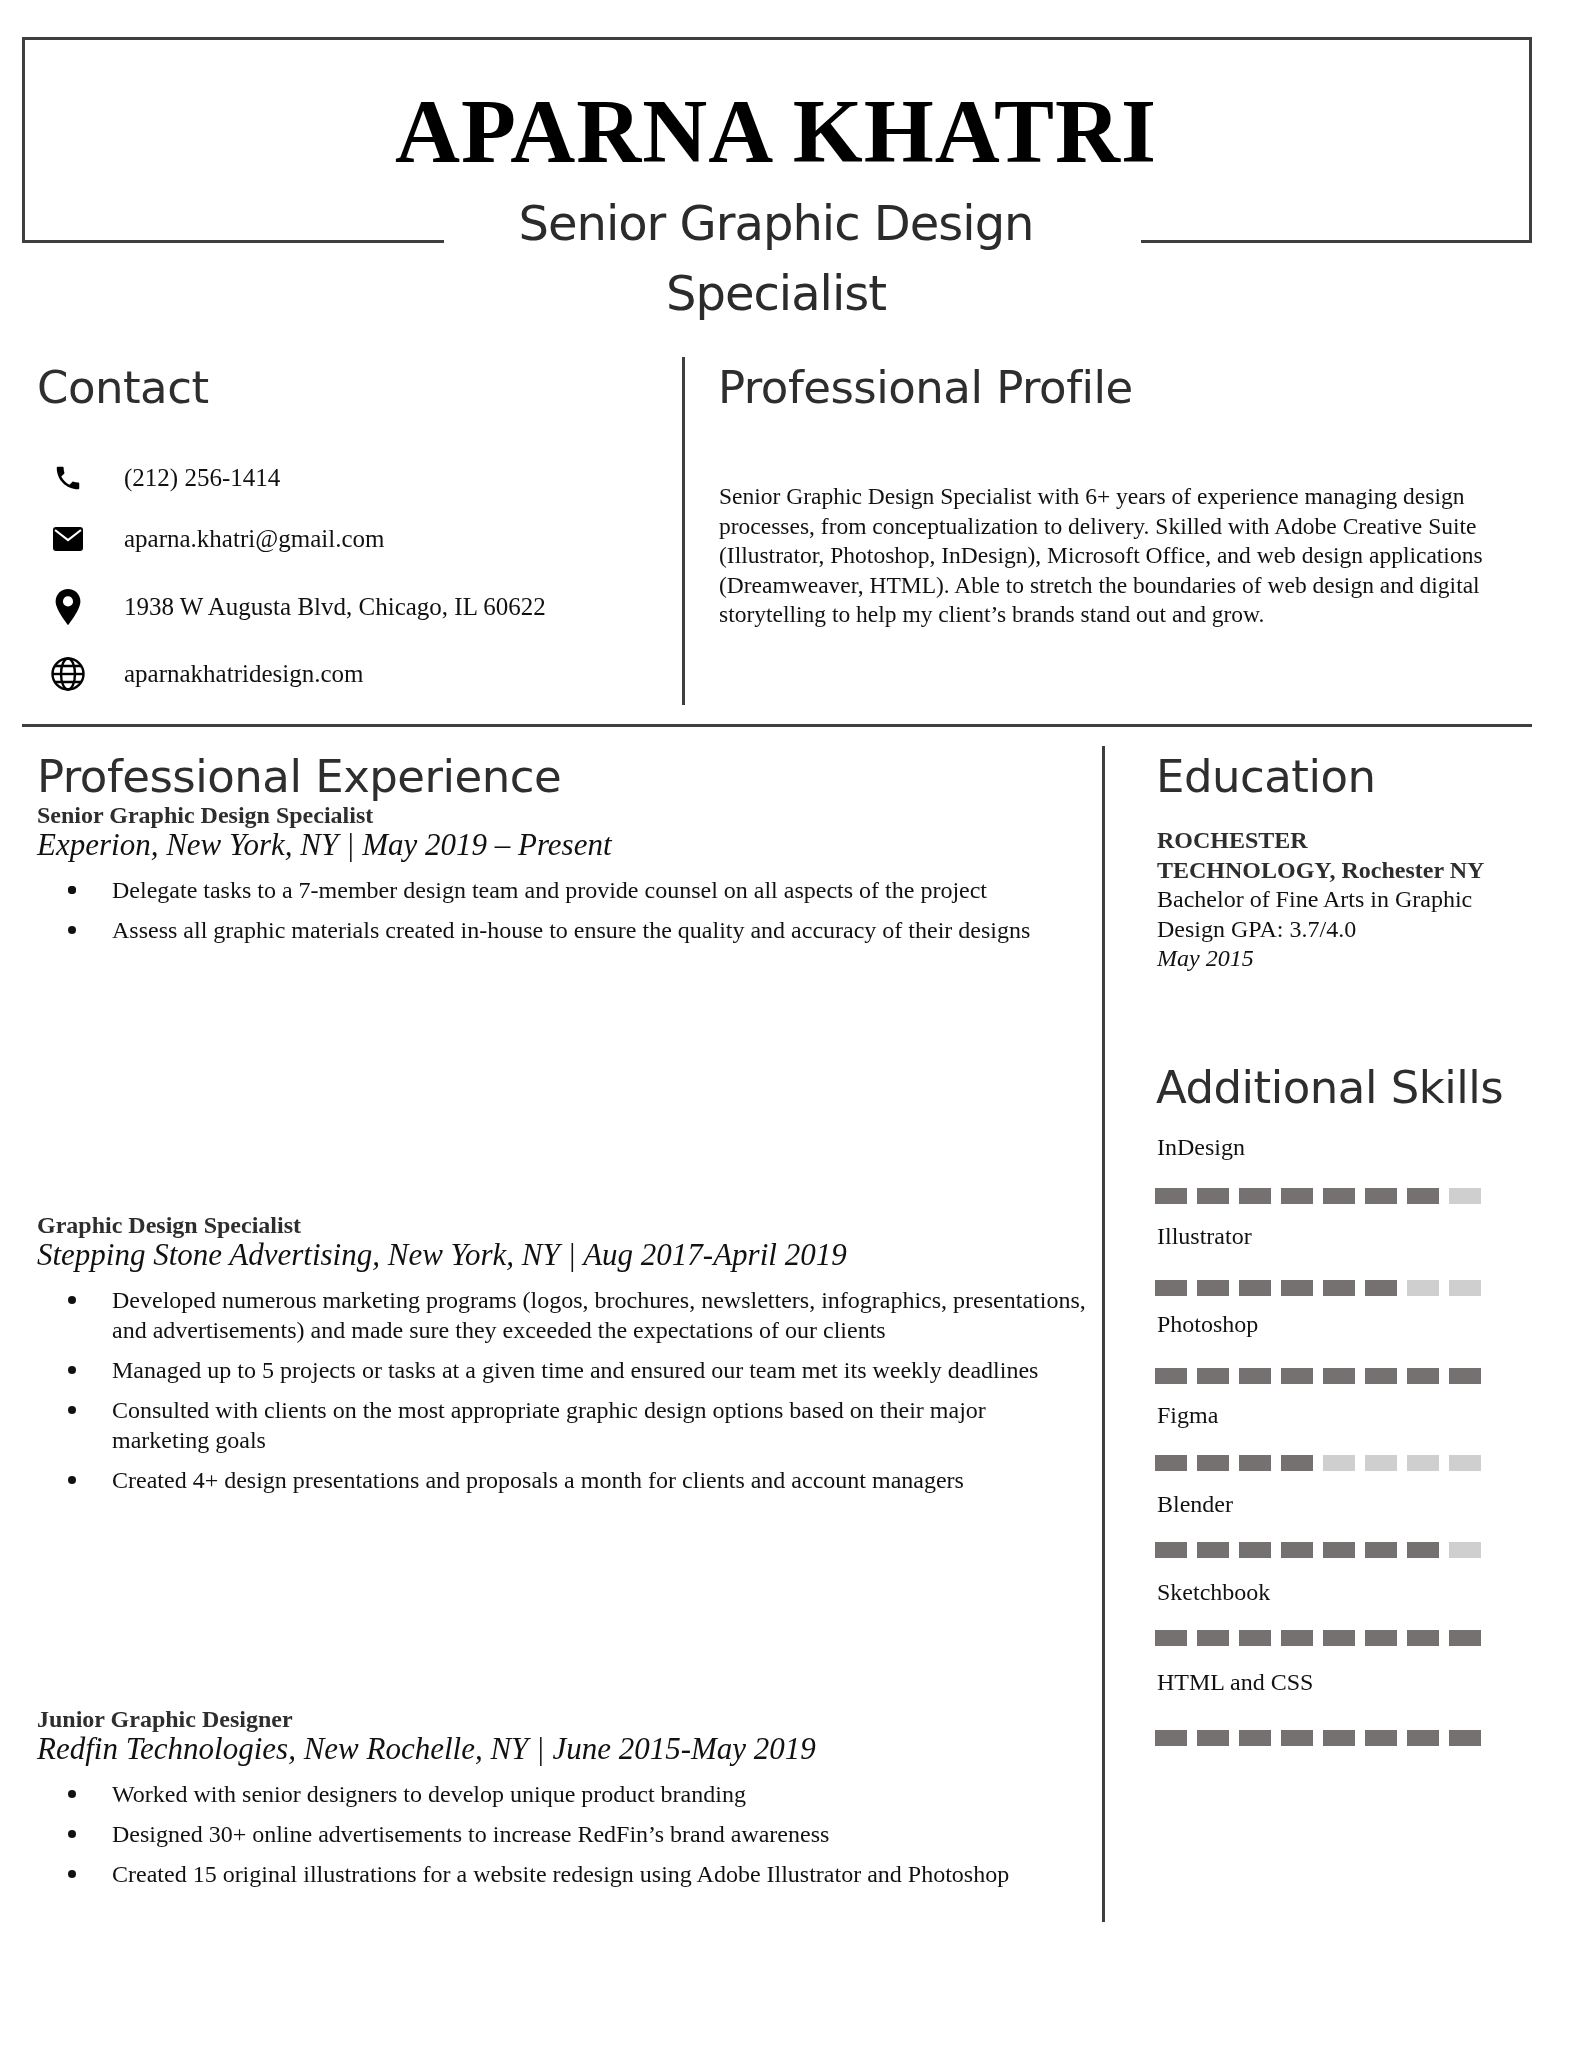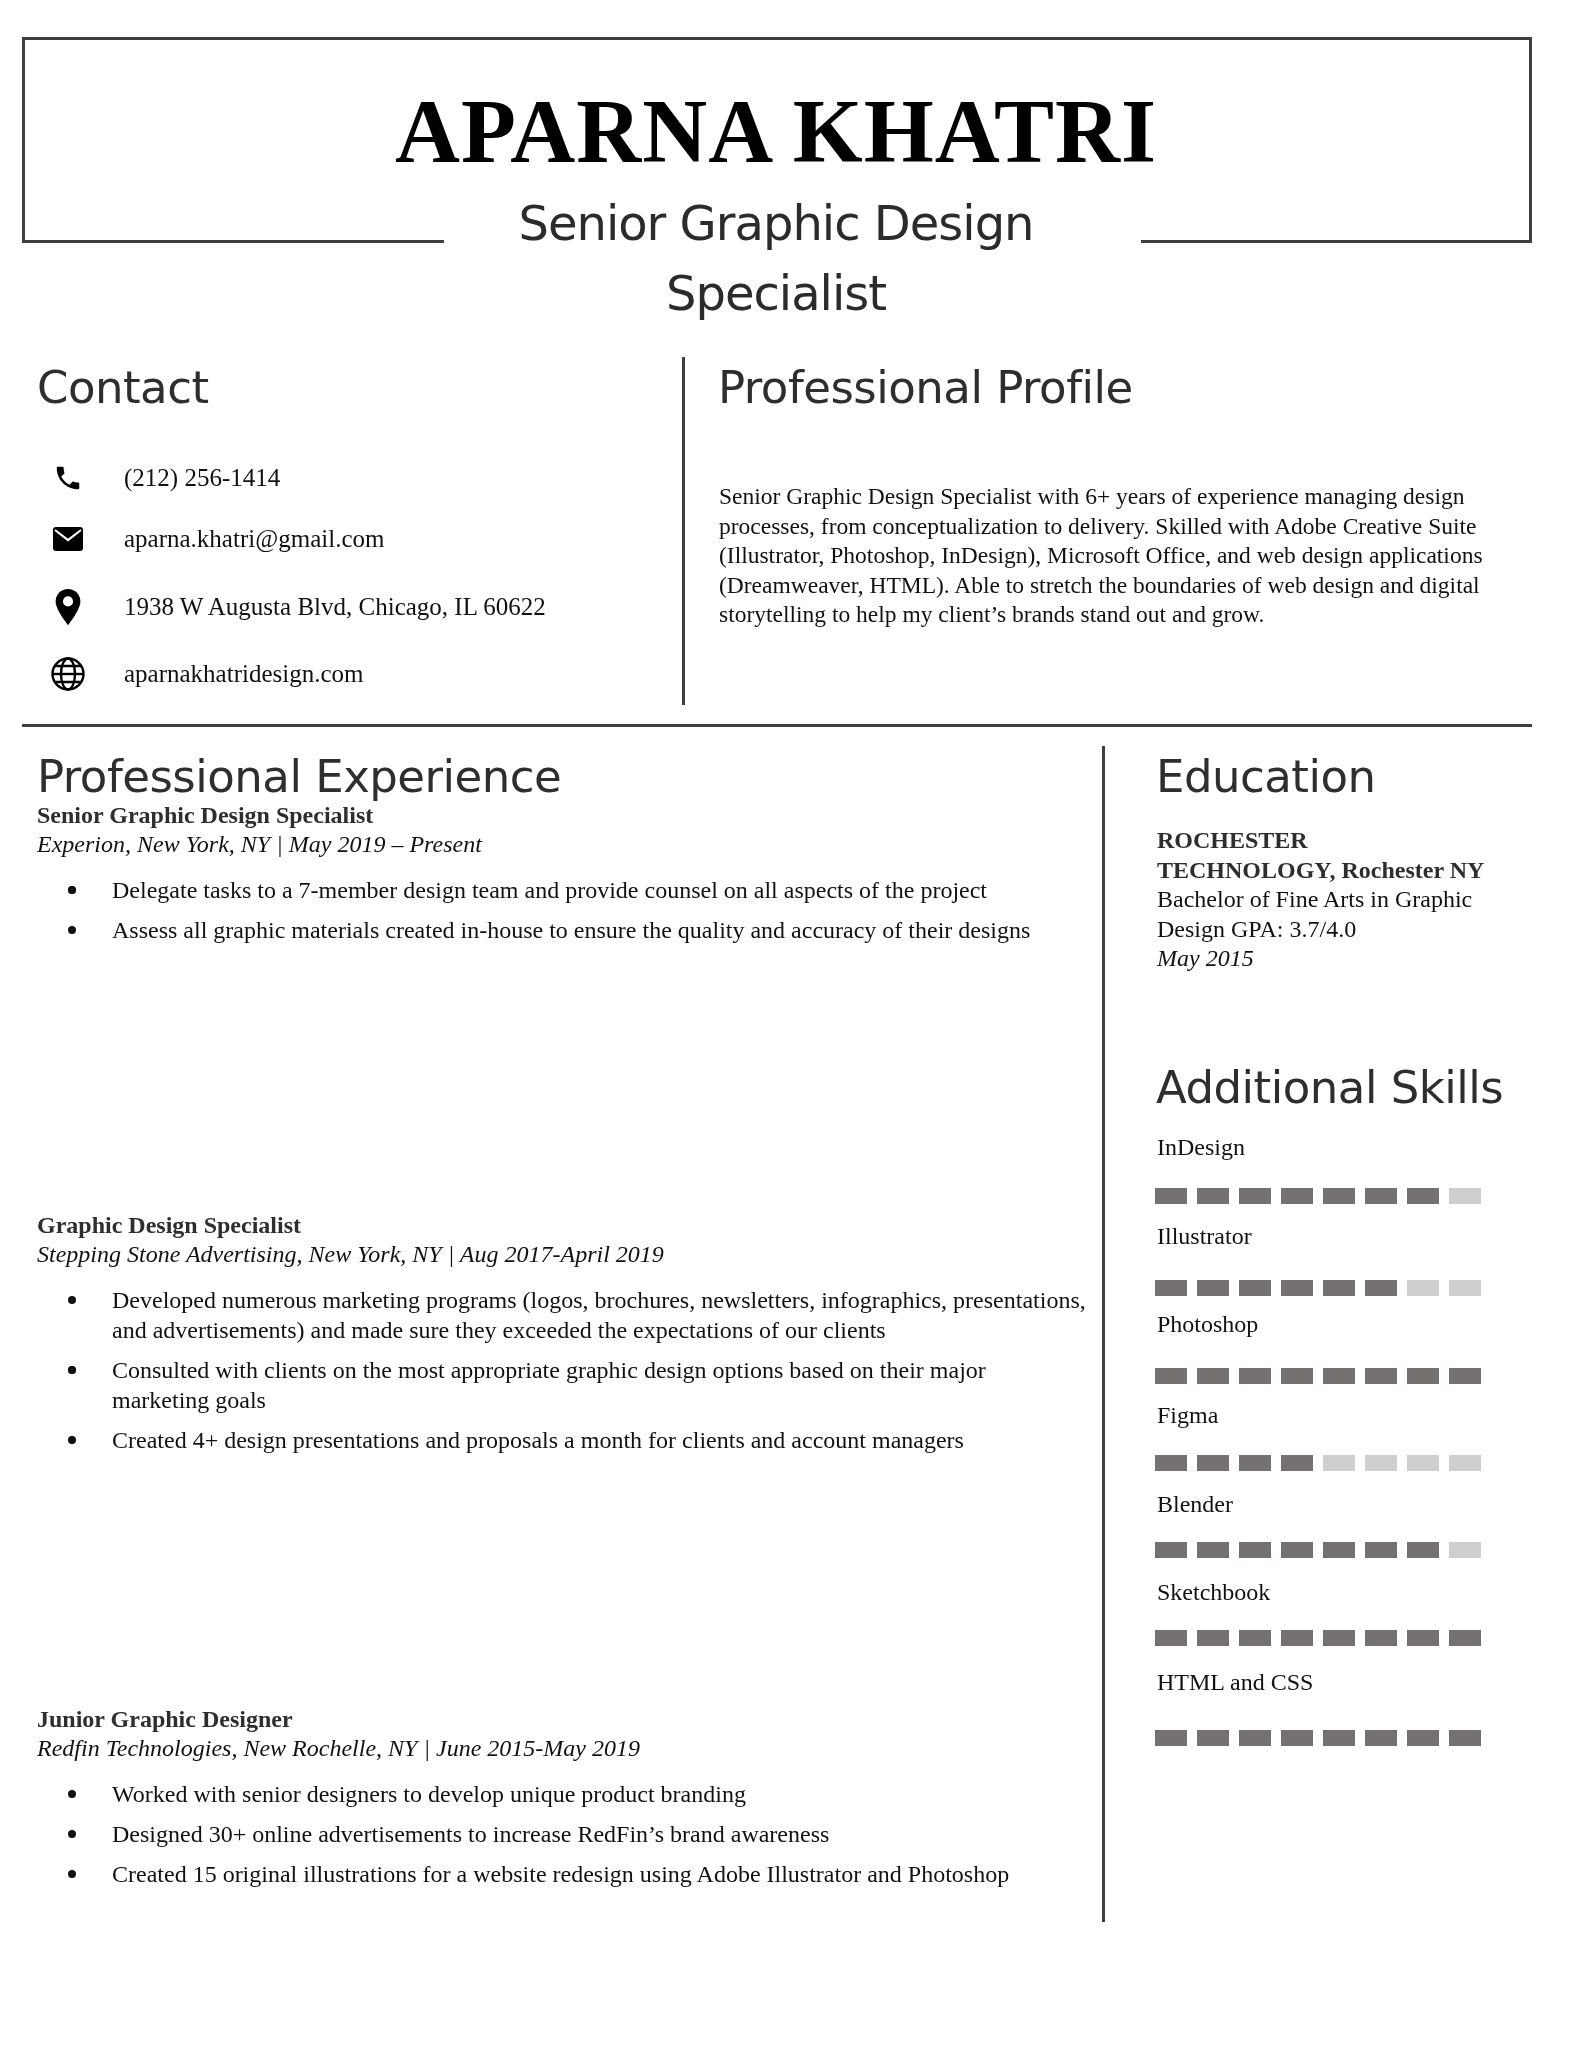--- a/index.html
+++ b/index.html
@@ -17,21 +17,21 @@
   .section-title { position:absolute; font-size:45px; color:#2e2e2e; line-height:56px; white-space:nowrap; font-family:"DejaVu Sans","Liberation Sans",sans-serif; font-weight:normal; letter-spacing:-0.5px; }
 
   .contact-row { position:absolute; left:40px; height:40px; display:flex; align-items:center; }
   .contact-icon { width:56px; height:32px; display:flex; justify-content:center; align-items:center; }
   .contact-text { margin-left:28px; font-size:25px; color:#111; white-space:nowrap; }
 
   #profile-text { left:719px; top:482px; width:800px; font-size:23.5px; line-height:29.5px; color:#111; }
 
   .job { position:absolute; left:37px; width:1050px; }
   .job-title { font-size:24px; font-weight:bold; color:#2e2e2e; line-height:29px; white-space:nowrap; }
-  .job-company { font-size:24px; font-style:italic; color:#111; line-height:29px; white-space:nowrap; }
+  .job-company { font-size:31px; font-style:italic; color:#111; line-height:29px; white-space:nowrap; }
   .bullets { list-style:none; margin:16px 0 0 0; padding:0; }
   .bullets li { position:relative; padding-left:75px; font-size:24px; line-height:30px; color:#111; margin-bottom:10px; }
   .bullets li .dot { position:absolute; left:31px; top:11px; width:8px; height:8px; border-radius:50%; background:#111; }
 
   #edu { left:1157px; top:826px; width:380px; font-size:24px; line-height:29.5px; }
   #edu .school { font-weight:bold; color:#2e2e2e; }
   #edu .date { font-style:italic; }
 
   .skill-label { position:absolute; left:1157px; font-size:24px; color:#111; line-height:28px; white-space:nowrap; }
   .skill-bar { position:absolute; left:1155px; height:16px; display:flex; gap:10px; }
@@ -112,21 +112,21 @@
     <li><span class="dot"></span><span>Delegate tasks to a 7-member design team and provide counsel on all aspects of the project</span></li>
     <li><span class="dot"></span><span>Assess all graphic materials created in-house to ensure the quality and accuracy of their designs</span></li>
   </ul>
 </div>
 
 <div class="job serif" style="top:1211px;">
   <div class="job-title">Graphic Design Specialist</div>
   <div class="job-company">Stepping Stone Advertising, New York, NY | Aug 2017-April 2019</div>
   <ul class="bullets">
     <li><span class="dot"></span><span>Developed numerous marketing programs (logos, brochures, newsletters, infographics, presentations, and advertisements) and made sure they exceeded the expectations of our clients</span></li>
-    <li><span class="dot"></span></li>
+    <li><span class="dot"></span><span>Managed up to 5 projects or tasks at a given time and ensured our team met its weekly deadlines</span></li>
     <li><span class="dot"></span><span>Consulted with clients on the most appropriate graphic design options based on their major marketing goals</span></li>
     <li><span class="dot"></span><span>Created 4+ design presentations and proposals a month for clients and account managers</span></li>
   </ul>
 </div>
 
 <div class="job serif" style="top:1705px;">
   <div class="job-title">Junior Graphic Designer</div>
   <div class="job-company">Redfin Technologies, New Rochelle, NY | June 2015-May 2019</div>
   <ul class="bullets">
     <li><span class="dot"></span><span>Worked with senior designers to develop unique product branding</span></li>

